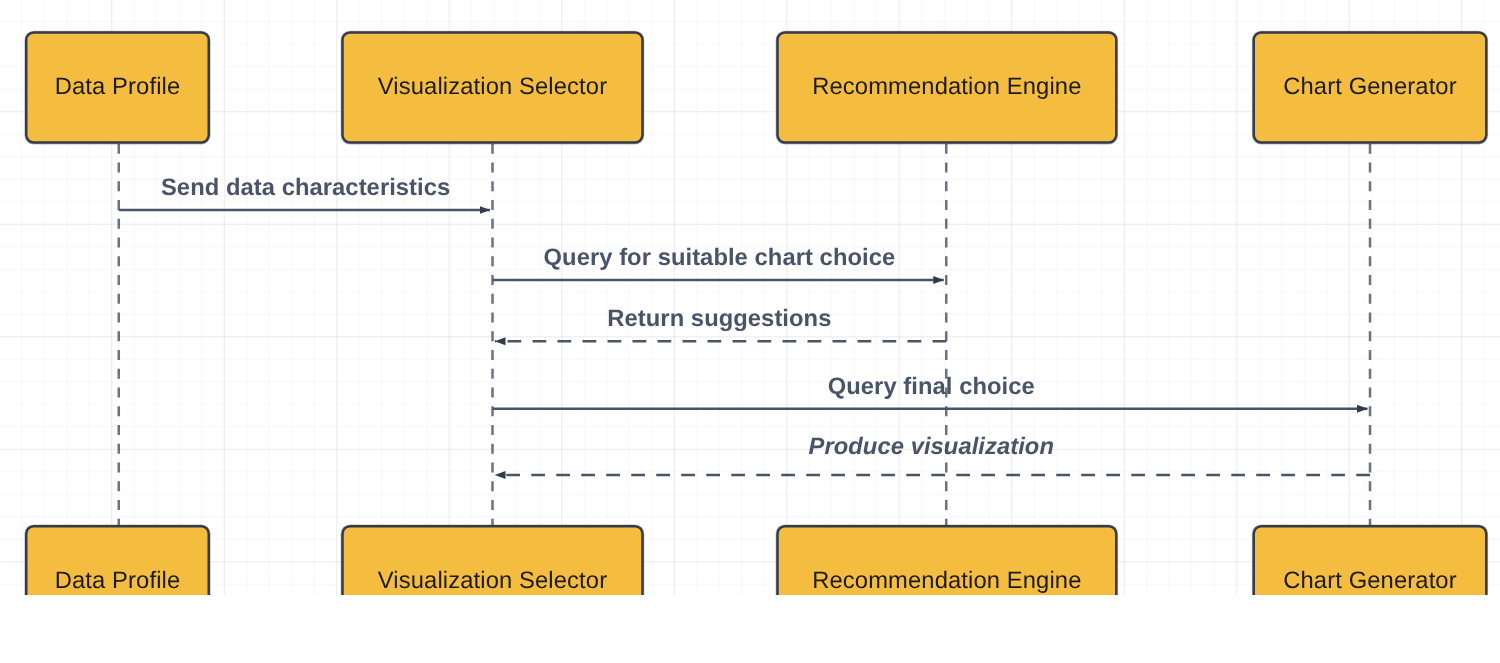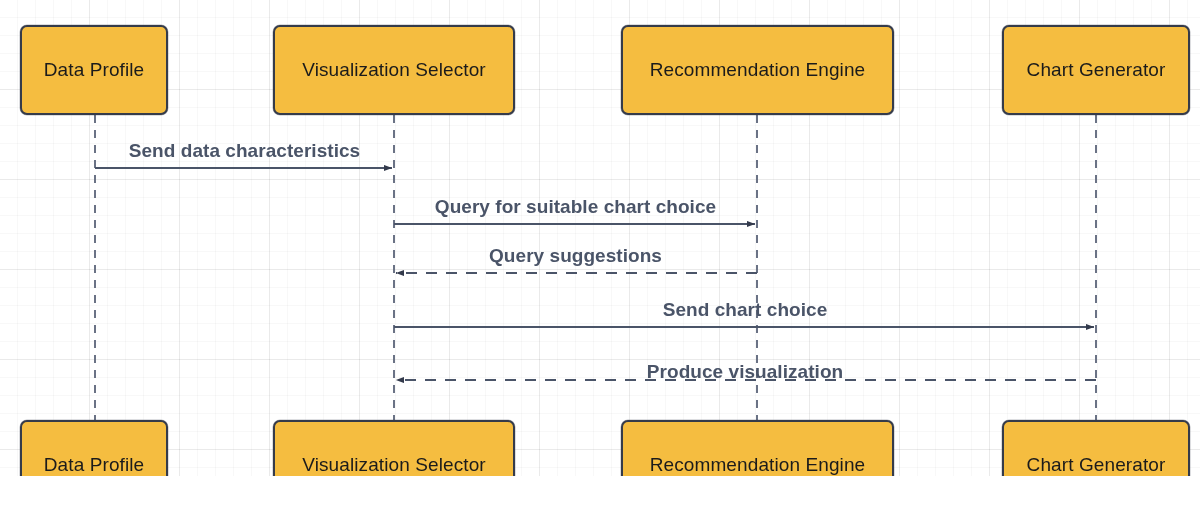--- a/index.html
+++ b/index.html
@@ -112,18 +112,18 @@
       <div class="participant-box" style="left: 1002px; top: 25px; width: 188px; height: 90px;">
         <span class="participant-label">Chart Generator</span>
       </div>
       <div class="participant-box" style="left: 1002px; top: 420px; width: 188px; height: 90px;">
         <span class="participant-label">Chart Generator</span>
       </div>
     </div>
   <div id="message-labels">
       <div class="msg-label" style="left: 244.5px; top: 162px;">Send data characteristics</div>
       <div class="msg-label" style="left: 575.5px; top: 218px;">Query for suitable chart choice</div>
-      <div class="msg-label" style="left: 575.5px; top: 267px;">Query suggestions</div>
-      <div class="msg-label" style="left: 745px; top: 321px;">Send chart choice</div>
-      <div class="msg-label" style="left: 745px; top: 383px;">Produce visualization</div>
+      <div class="msg-label" style="left: 575.5px; top: 267px;">Return suggestions</div>
+      <div class="msg-label" style="left: 745px; top: 321px;">Query final choice</div>
+      <div class="msg-label" style="left: 745px; top: 369px; font-style: italic;">Produce visualization</div>
     </div>
 
 </div>
 
 </body></html>

